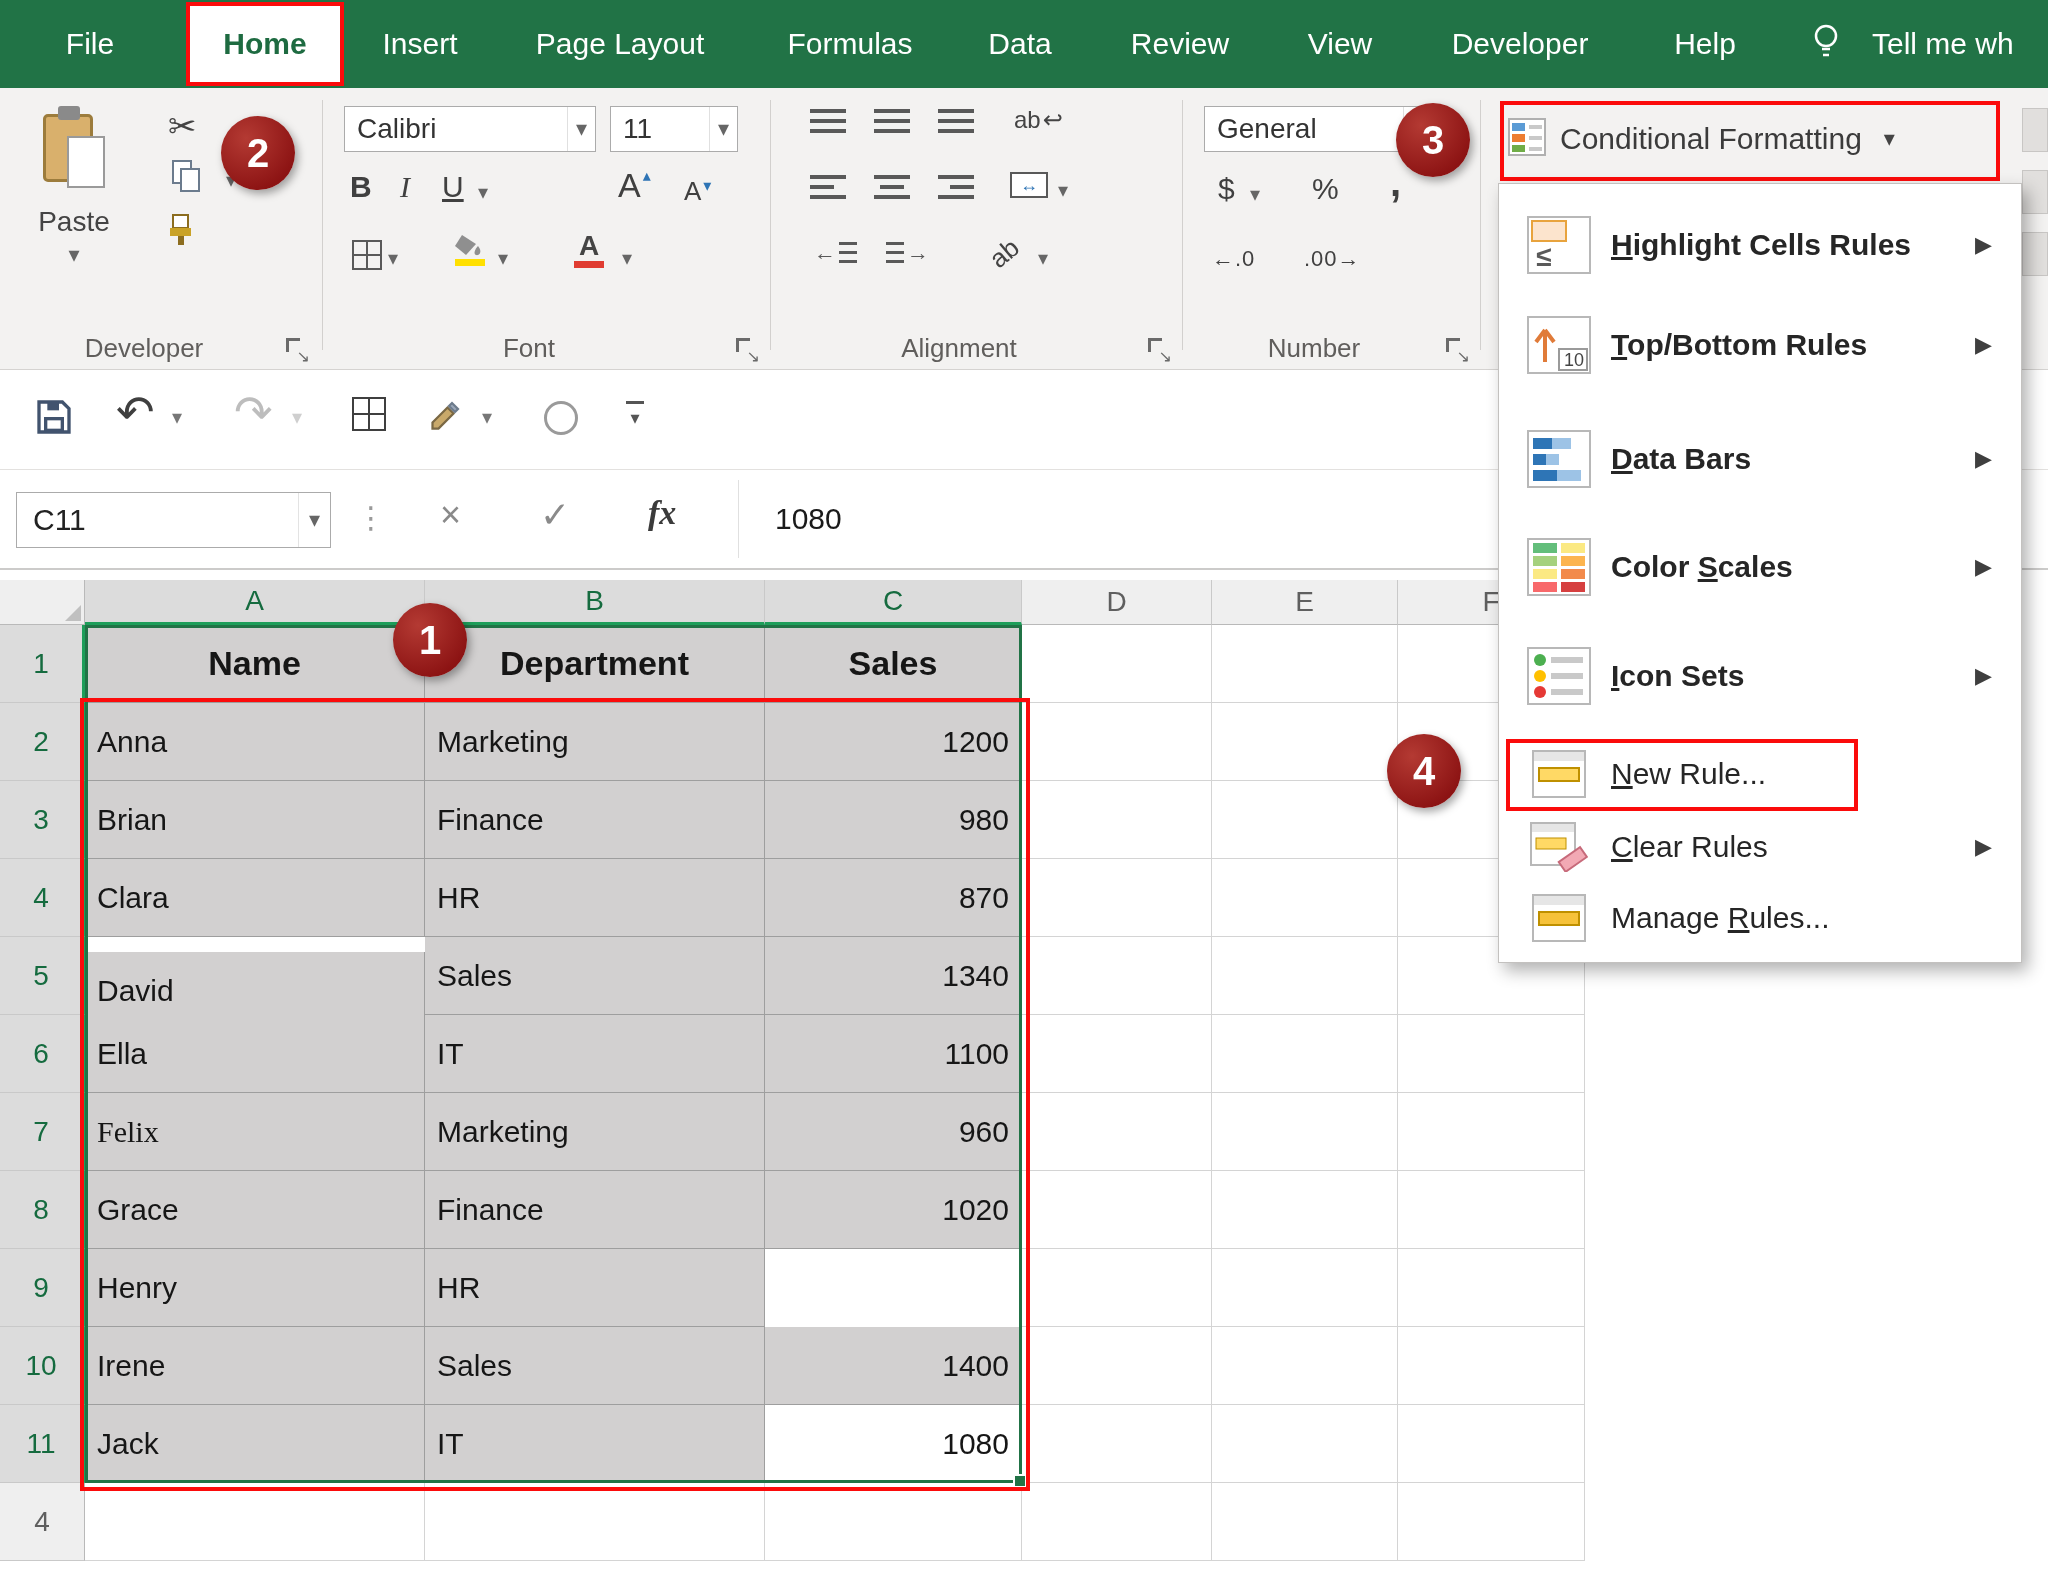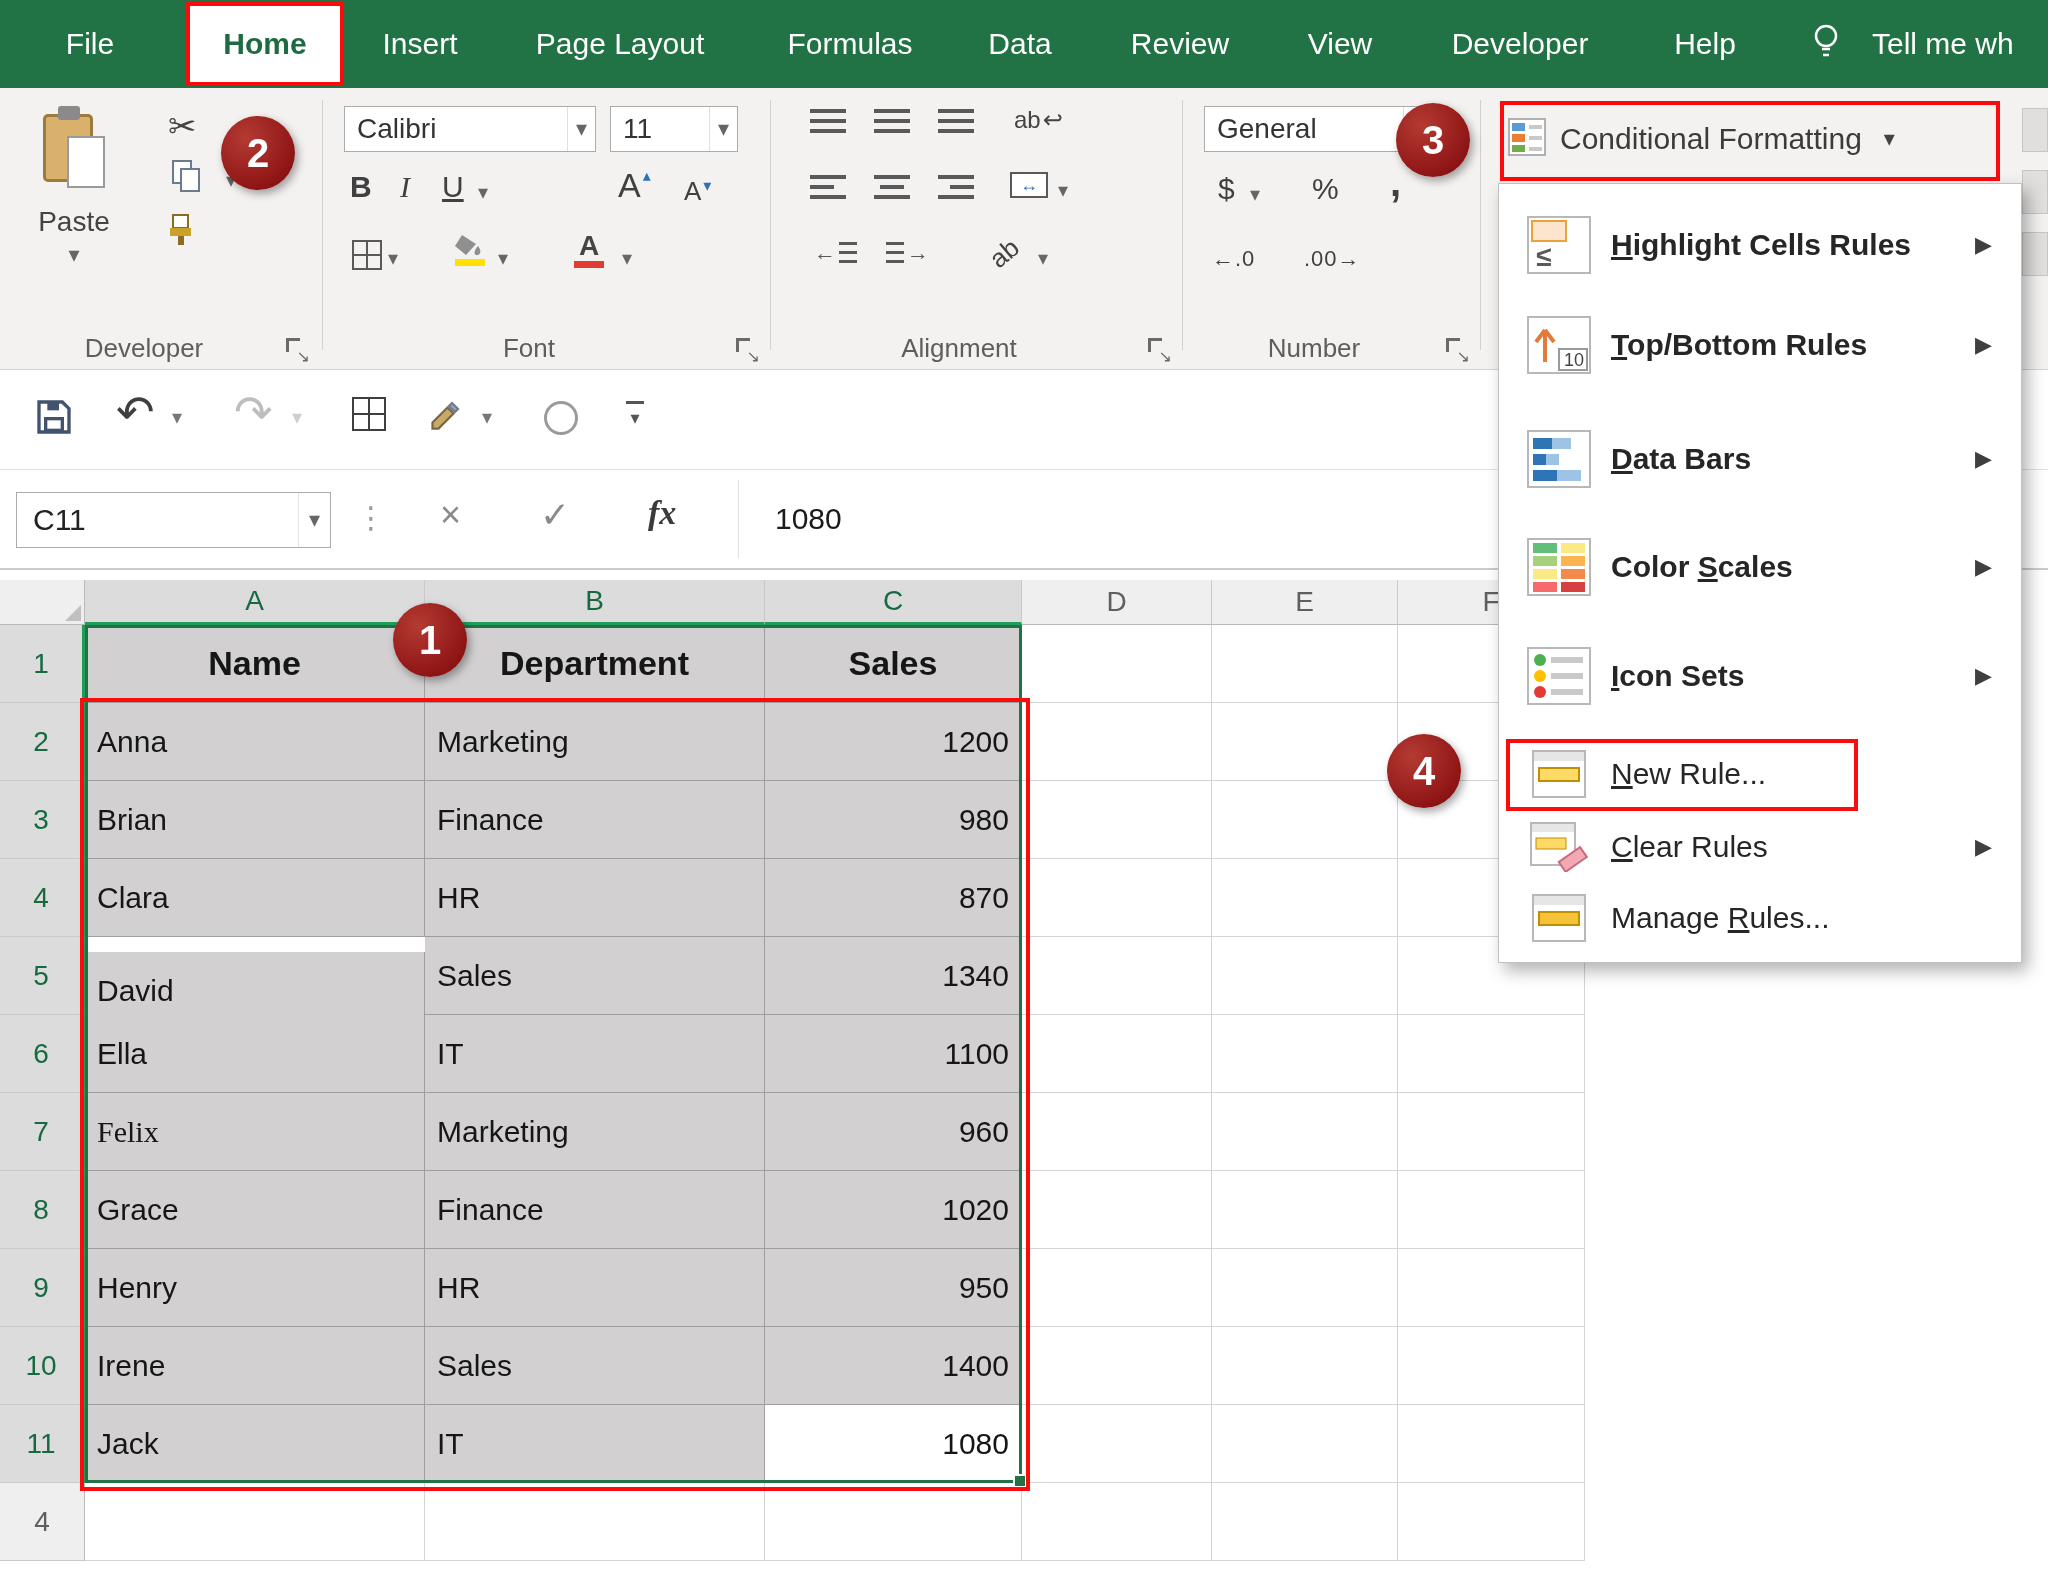--- a/index.html
+++ b/index.html
@@ -500,23 +500,20 @@
       <div class="cellfill" style="left: 1585px; top: 591px; width: 463px; height: 78px;"></div>
       <div class="rowhead selrowhead" style="left: 0px; top: 669px; width: 85px; height: 78px;">
         <span>9</span>
       </div>
       <div class="cell sel" style="left: 85px; top: 669px; width: 340px; height: 78px;">
         <span>Henry</span>
       </div>
       <div class="cell sel" style="left: 425px; top: 669px; width: 340px; height: 78px;">
         <span>HR</span>
       </div>
-      <div class="cell sel num" style="left: 765px; top: 669px; width: 257px; height: 78px;">
-        <span>950</span>
-      </div>
       <div class="cell" style="left: 1022px; top: 669px; width: 190px; height: 78px;"></div>
       <div class="cell" style="left: 1212px; top: 669px; width: 186px; height: 78px;"></div>
       <div class="cell" style="left: 1398px; top: 669px; width: 187px; height: 78px;"></div>
       <div class="cellfill" style="left: 1585px; top: 669px; width: 463px; height: 78px;"></div>
       <div class="rowhead selrowhead" style="left: 0px; top: 747px; width: 85px; height: 78px;">
         <span>10</span>
       </div>
       <div class="cell sel" style="left: 85px; top: 747px; width: 340px; height: 78px;">
         <span>Irene</span>
       </div>

